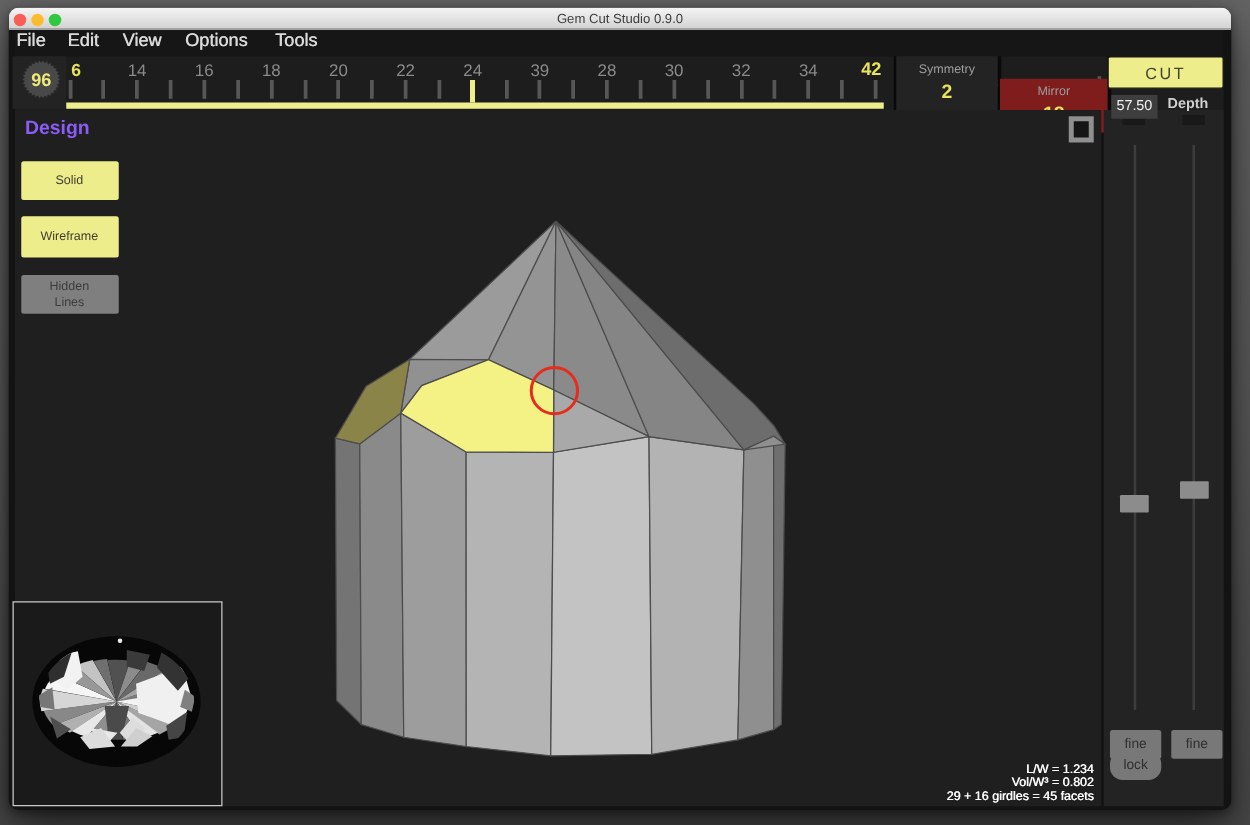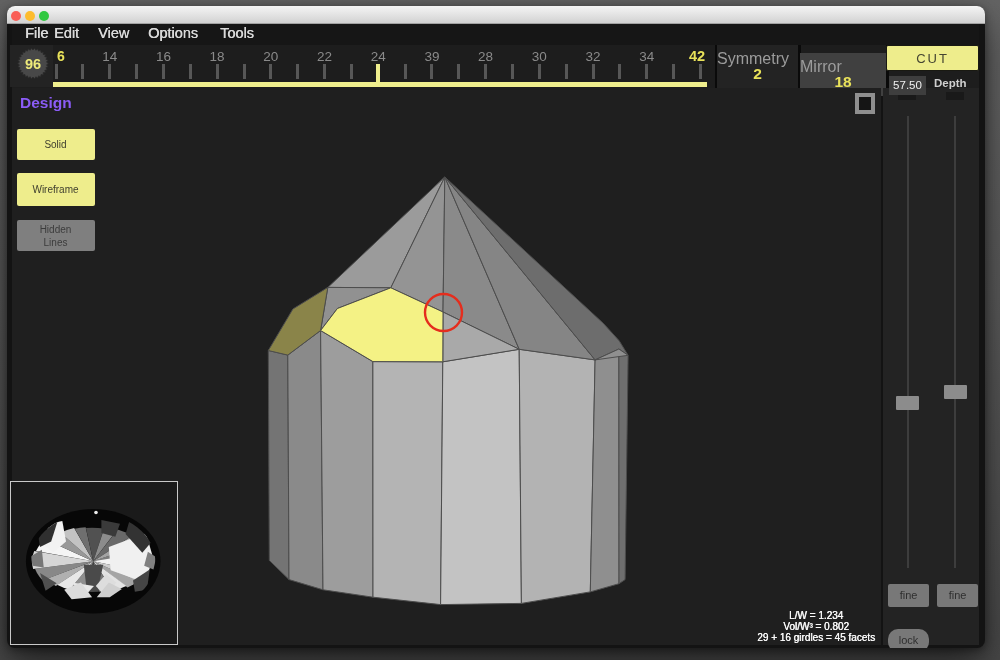--- a/index.html
+++ b/index.html
@@ -14,21 +14,21 @@
 #title{position:absolute;top:3px;left:0;width:978px;text-align:center;
   font-size:10.5px;color:#3d3d3d;}
 #menubar{position:absolute;left:5px;top:18px;width:967px;height:21px;background:#161616;}
 .mi{position:absolute;top:0.5px;font-size:14.5px;color:#d9d9d9;font-weight:400;text-shadow:0.4px 0 0 #d9d9d9;}
 #rulerrow{position:absolute;left:5px;top:39px;width:967px;height:43px;background:#1d1d1d;}
 .vsep{position:absolute;top:0;height:43px;width:3px;background:#0a0a0a;}
 .tick{position:absolute;top:19px;width:3px;height:15px;background:#575757;}
 .rlabel{position:absolute;top:3.5px;width:30px;margin-left:-15px;text-align:center;
   font-size:13.5px;color:#8a8a8a;}
 #yline{position:absolute;left:41px;top:37px;width:654px;height:4.5px;background:#efee8d;}
-.boxlab{position:absolute;width:100%;text-align:left;top:5px;font-size:16px;color:#9c9c9c;}
+.boxlab{position:absolute;width:100%;text-align:center;top:5px;font-size:10px;color:#9c9c9c;}
 .boxval{position:absolute;width:100%;text-align:center;top:20px;font-size:15.5px;font-weight:bold;color:#e9e25a;}
 #cut{position:absolute;left:879px;top:39px;width:93px;height:26px;background:#eeed8c;
   border-radius:2px;text-align:center;line-height:26px;font-size:13px;letter-spacing:2px;color:#454532;border:1px solid #191912;box-sizing:border-box;}
 #depthval{position:absolute;left:882px;top:70px;width:37px;height:19px;background:#3e3e3e;
   text-align:center;line-height:19px;font-size:11.5px;color:#f0f0f0;}
 #depthlab{position:absolute;left:927px;top:71px;width:45px;text-align:left;font-size:11.5px;font-weight:bold;color:#cfcfcf;}
 #canvas{position:absolute;left:5px;top:82px;width:869px;height:557px;background:#1f1f1f;}
 #rpanel{position:absolute;left:876px;top:82px;width:96px;height:557px;background:#232323;}
 #design{position:absolute;left:13px;top:88px;font-size:15.5px;font-weight:bold;color:#8b5cf6;}
 .lbtn{position:absolute;left:9.5px;width:78px;border-radius:2px;text-align:center;
@@ -36,33 +36,34 @@
 #bsolid{top:123px;height:31px;line-height:31px;background:#eeed8c;}
 #bwire{top:167px;height:33px;line-height:33px;background:#eeed8c;}
 #bhid{top:214px;height:31px;background:#7f7f7f;color:#3c3c3c;line-height:13px;padding-top:3px;height:28px;}
 #sqicon{position:absolute;left:848px;top:87px;width:12px;height:13px;background:#151515;border:4px solid #8f8f8f;}
 #preview{position:absolute;left:2.5px;top:474.5px;width:166px;height:162px;background:#1a1a1a;border:1.5px solid #c9c9c9;}
 .track{position:absolute;top:28px;width:2px;height:452px;background:#3d3d3d;}
 .thumb{position:absolute;width:23px;height:14px;background:#8c8c8c;border-radius:1px;}
 .rbtn{position:absolute;width:41px;height:23px;background:#787878;border-radius:2px;
   text-align:center;line-height:23px;font-size:11px;color:#2f2f2f;}
 .ttick{position:absolute;top:4px;width:18px;height:8px;background:#191919;}
-#stats{position:absolute;right:110px;top:605px;text-align:center;font-size:10px;font-weight:normal;
+#stats{position:absolute;right:110px;top:605px;text-align:right;font-size:10px;font-weight:normal;
   color:#fafafa;line-height:10.8px;text-shadow:0.4px 0 0 #fafafa;}
 </style>
 </head>
 <body>
 <div id="win">
   <div id="titlebar">
     <div class="tl" style="left:4px;background:#f95e56;"></div>
     <div class="tl" style="left:17.5px;background:#fdbc2e;"></div>
     <div class="tl" style="left:31.5px;background:#31c841;"></div>
+    <div id="title">Gem Cut Studio 0.9.0</div>
   </div>
   <div id="menubar">
-    <span class="mi" style="left:13px;">File</span>
+    <span class="mi" style="left:1px;">File</span>
     <span class="mi" style="left:42px;">Edit</span>
     <span class="mi" style="left:86px;">View</span>
     <span class="mi" style="left:136px;">Options</span>
     <span class="mi" style="left:208px;">Tools</span>
   </div>
   <div id="rulerrow">
     <div style="position:absolute;left:-2px;top:0;width:43px;height:42px;background:#232323;"></div>
     <svg id="gear" width="48" height="46" style="position:absolute;left:-2px;top:-3px;">
       <polygon points="38.4,21.5 36.5,22.9 38.1,24.7 35.9,25.7 37.1,27.8 34.8,28.3 35.5,30.6 33.1,30.6 33.3,32.9 31.0,32.5 30.7,34.8 28.5,33.9 27.8,36.1 25.8,34.8 24.6,36.8 23.0,35.1 21.4,36.8 20.2,34.8 18.2,36.1 17.5,33.9 15.3,34.8 15.0,32.5 12.7,32.9 12.9,30.6 10.5,30.6 11.2,28.3 8.9,27.8 10.1,25.7 7.9,24.7 9.5,22.9 7.6,21.5 9.5,20.1 7.9,18.3 10.1,17.3 8.9,15.2 11.2,14.7 10.5,12.4 12.9,12.4 12.7,10.1 15.0,10.5 15.3,8.2 17.5,9.1 18.2,6.9 20.2,8.2 21.4,6.2 23.0,7.9 24.6,6.2 25.8,8.2 27.8,6.9 28.5,9.1 30.7,8.2 31.0,10.5 33.3,10.1 33.1,12.4 35.5,12.4 34.8,14.7 37.1,15.2 35.9,17.3 38.1,18.3 36.5,20.1" fill="#484848" stroke="#2a2a2a" stroke-width="0.8"></polygon>
       <text x="23" y="26.5" font-size="14.5" font-weight="bold" fill="#eeea7a" text-anchor="middle">96</text>
@@ -111,37 +112,37 @@
     <div style="position:absolute;left:782px;top:17px;font-size:12px;color:#4f4f45;">7</div>
     <div style="position:absolute;left:866px;top:16px;width:3px;height:3px;background:#565656;"></div>
     <div style="position:absolute;left:866px;top:28px;width:3px;height:3px;background:#565656;"></div>
     <div class="vsep" style="left:703px;"></div>
     <div class="vsep" style="left:786px;"></div>
     <div class="vsep" style="left:874px;"></div>
     <div style="position:absolute;left:705px;top:0;width:81px;height:43px;background:#232323;">
       <div class="boxlab">Symmetry</div>
         <div class="boxval">2</div>
     </div>
-    <div style="position:absolute;left:788px;top:8px;width:86px;height:43px;background:#404040;text-decoration:underline;">
+    <div style="position:absolute;left:788px;top:18px;width:86px;height:43px;background:#7f1d1d;text-decoration:underline;">
       <div class="boxlab">Mirror</div>
         <div class="boxval">18</div>
     </div>
   </div>
   <div id="canvas"></div>
   <div id="sqicon"></div>
   <div id="rpanel">
     <div class="ttick" style="left:15px;"></div>
     <div class="ttick" style="left:63px;"></div>
     <div class="track" style="left:23.5px;"></div>
     <div class="track" style="left:70.5px;"></div>
     <div class="thumb" style="left:13px;top:308px;"></div>
     <div class="thumb" style="left:60.5px;top:297px;"></div>
     <div class="rbtn" style="left:5px;top:496px;">fine</div>
     <div class="rbtn" style="left:54px;top:496px;">fine</div>
-    <div class="rbtn" style="left:5px;top:541px;border-radius:10px;">lock</div>
+    <div class="rbtn" style="left:5px;top:513px;border-radius:10px;">lock</div>
     <div class="rbtn" style="left:54px;top:527px;background:#8b5cf6;margin-left:48px;">meet</div>
   </div>
   <div id="cut">CUT</div>
   <div id="depthval">57.50</div>
   <div id="depthlab">Depth</div>
   <div id="design">Design</div>
   <div class="lbtn" id="bsolid">Solid</div>
   <div class="lbtn" id="bwire">Wireframe</div>
   <div class="lbtn" id="bhid">Hidden<br>Lines</div>
   <div id="preview">

